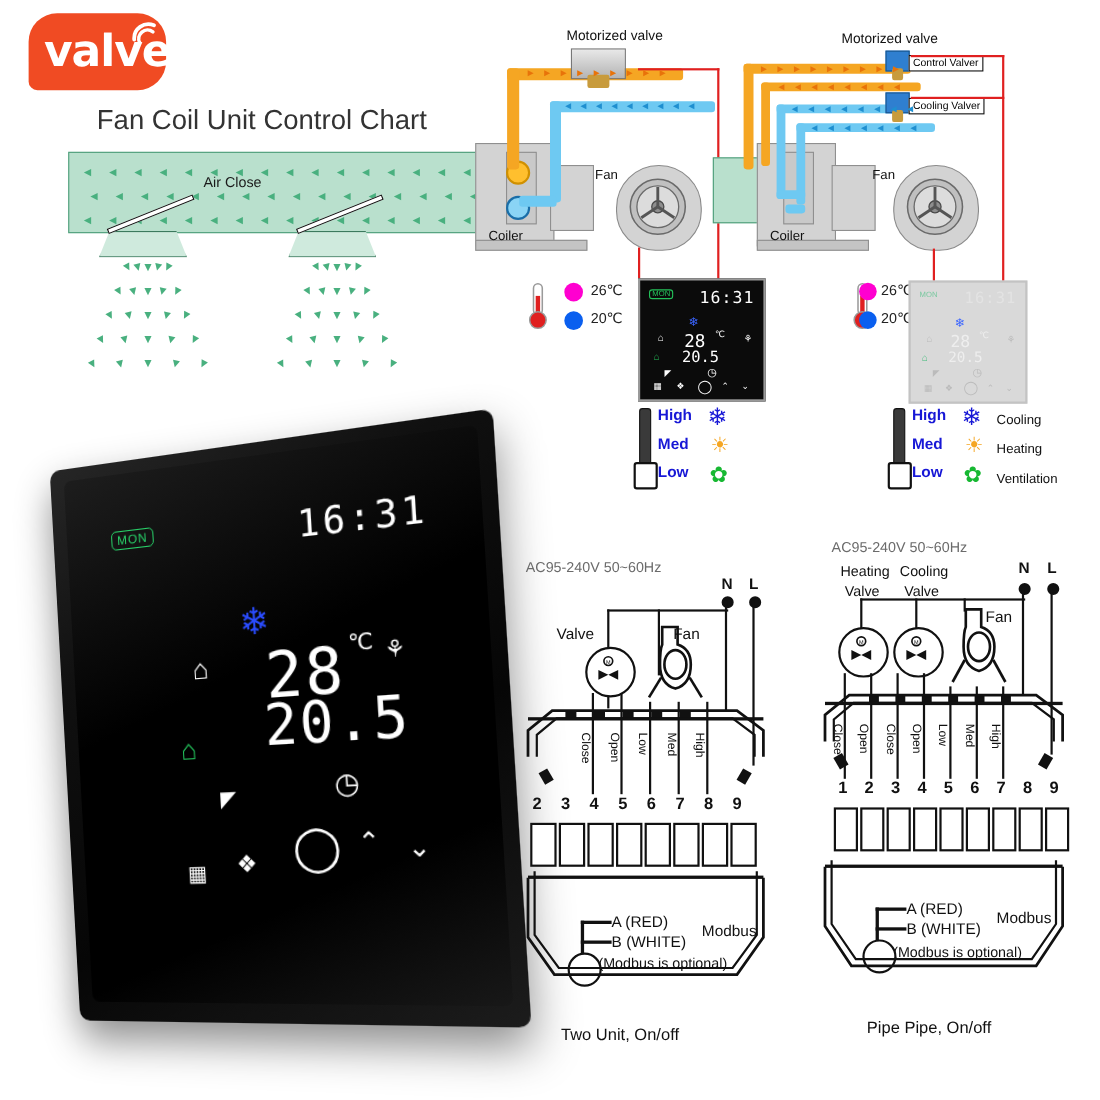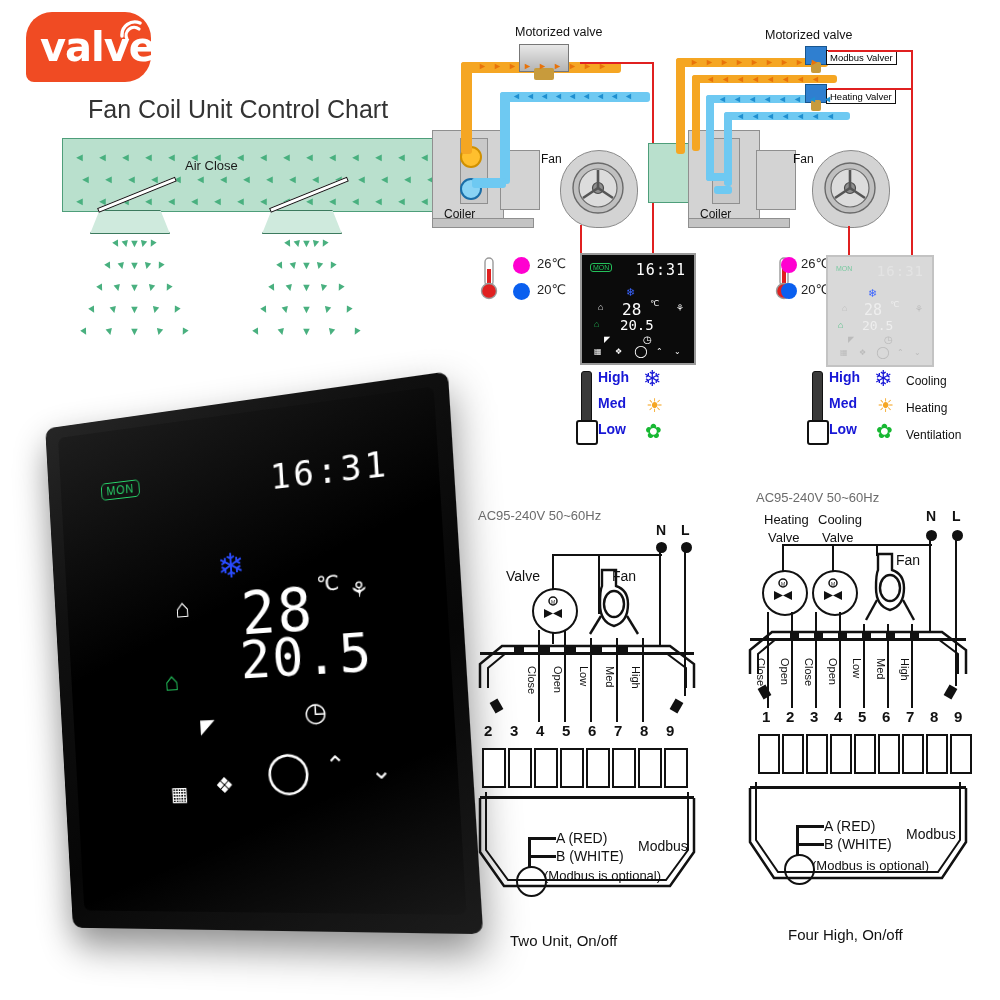--- a/index.html
+++ b/index.html
@@ -270,24 +270,24 @@
 <div class="cold" style="left:706px;top:95px;width:140px;height:8px;"></div>
 <div class="cold" style="left:706px;top:95px;width:8px;height:86px;"></div>
 <div class="cold" style="left:724px;top:112px;width:126px;height:8px;"></div>
 <div class="cold" style="left:724px;top:112px;width:8px;height:74px;"></div>
 <div class="cold" style="left:706px;top:173px;width:26px;height:8px;"></div>
 <div class="cold" style="left:714px;top:186px;width:18px;height:8px;"></div>
 
 <div class="abs" style="left:765px;top:28px;font-size:12.5px;color:#111;">Motorized valve</div>
 <div class="valveblue" style="left:805px;top:46px;width:20px;height:17px;"></div>
 <div class="valvebrass" style="left:811px;top:62px;width:10px;height:11px;"></div>
-<div class="taglabel" style="left:826px;top:50px;">Modbus Valver</div>
+<div class="taglabel" style="left:826px;top:50px;">Control Valver</div>
 <div class="valveblue" style="left:805px;top:84px;width:20px;height:17px;"></div>
 <div class="valvebrass" style="left:811px;top:100px;width:10px;height:11px;"></div>
-<div class="taglabel" style="left:826px;top:89px;">Heating Valver</div>
+<div class="taglabel" style="left:826px;top:89px;">Cooling Valver</div>
 
 <div class="redline" style="left:911px;top:50px;width:2px;height:210px;"></div>
 <div class="redline" style="left:828px;top:50px;width:85px;height:2px;"></div>
 <div class="redline" style="left:828px;top:88px;width:85px;height:2px;"></div>
 <div class="redline" style="left:848px;top:226px;width:2px;height:34px;"></div>
 
 <svg class="abs" style="left:477px;top:255px;width:24px;height:46px;" viewBox="0 0 24 46">
   <rect x="8" y="3" width="8" height="28" rx="4" fill="#fff" stroke="#9a9a9a" stroke-width="1.4"></rect>
   <rect x="10" y="14" width="4" height="18" fill="#e02020"></rect>
   <circle cx="12" cy="36" r="7.5" fill="#e02020" stroke="#9a9a9a" stroke-width="1.4"></circle>
@@ -569,21 +569,21 @@
 
   <div class="wline" style="left:10px;top:300px;width:216px;height:2.5px;"></div>
   <div class="wtxt" style="left:84px;top:332px;font-size:14px;">A (RED)</div>
   <div class="wtxt" style="left:84px;top:350px;font-size:14px;">B (WHITE)</div>
   <div class="wtxt" style="left:166px;top:340px;font-size:14px;">Modbus</div>
   <div class="wtxt" style="left:72px;top:372px;font-size:13px;">(Modbus is optional)</div>
   <div class="wline" style="left:56px;top:339px;width:28px;height:2.5px;"></div>
   <div class="wline" style="left:56px;top:357px;width:28px;height:2.5px;"></div>
   <div class="wline" style="left:56px;top:339px;width:2.5px;height:30px;"></div>
   <div class="circ" style="left:44px;top:368px;width:27px;height:27px;"></div>
-  <div class="caption" style="left:48px;top:440px;">Four High, On/off</div>
+  <div class="caption" style="left:48px;top:440px;">Pipe Pipe, On/off</div>
   <svg class="abs" style="left:0;top:290px;width:250px;height:130px;pointer-events:none;" viewBox="0 0 250 130">
     <path d="M10 12 L10 66 L34 102 L202 102 L226 66 L226 12" fill="none" stroke="#111" stroke-width="2.5"></path>
     <path d="M16 6 L16 64 L38 96 L198 96 L220 64 L220 6" fill="none" stroke="#111" stroke-width="2"></path>
   </svg>
   <svg class="abs" style="left:0;top:140px;width:250px;height:90px;pointer-events:none;" viewBox="0 0 250 90">
     <path d="M10 48 L10 24 L32 6 L202 6 L226 24 L226 48" fill="none" stroke="#111" stroke-width="2.5"></path>
     <path d="M18 48 L18 28 L36 13 L198 13 L218 28 L218 48" fill="none" stroke="#111" stroke-width="2"></path>
   </svg>
   <div class="blk" style="left:20px;top:200px;width:9px;height:12px;transform:rotate(-30deg);"></div>
   <div class="blk" style="left:206px;top:200px;width:9px;height:12px;transform:rotate(30deg);"></div>

